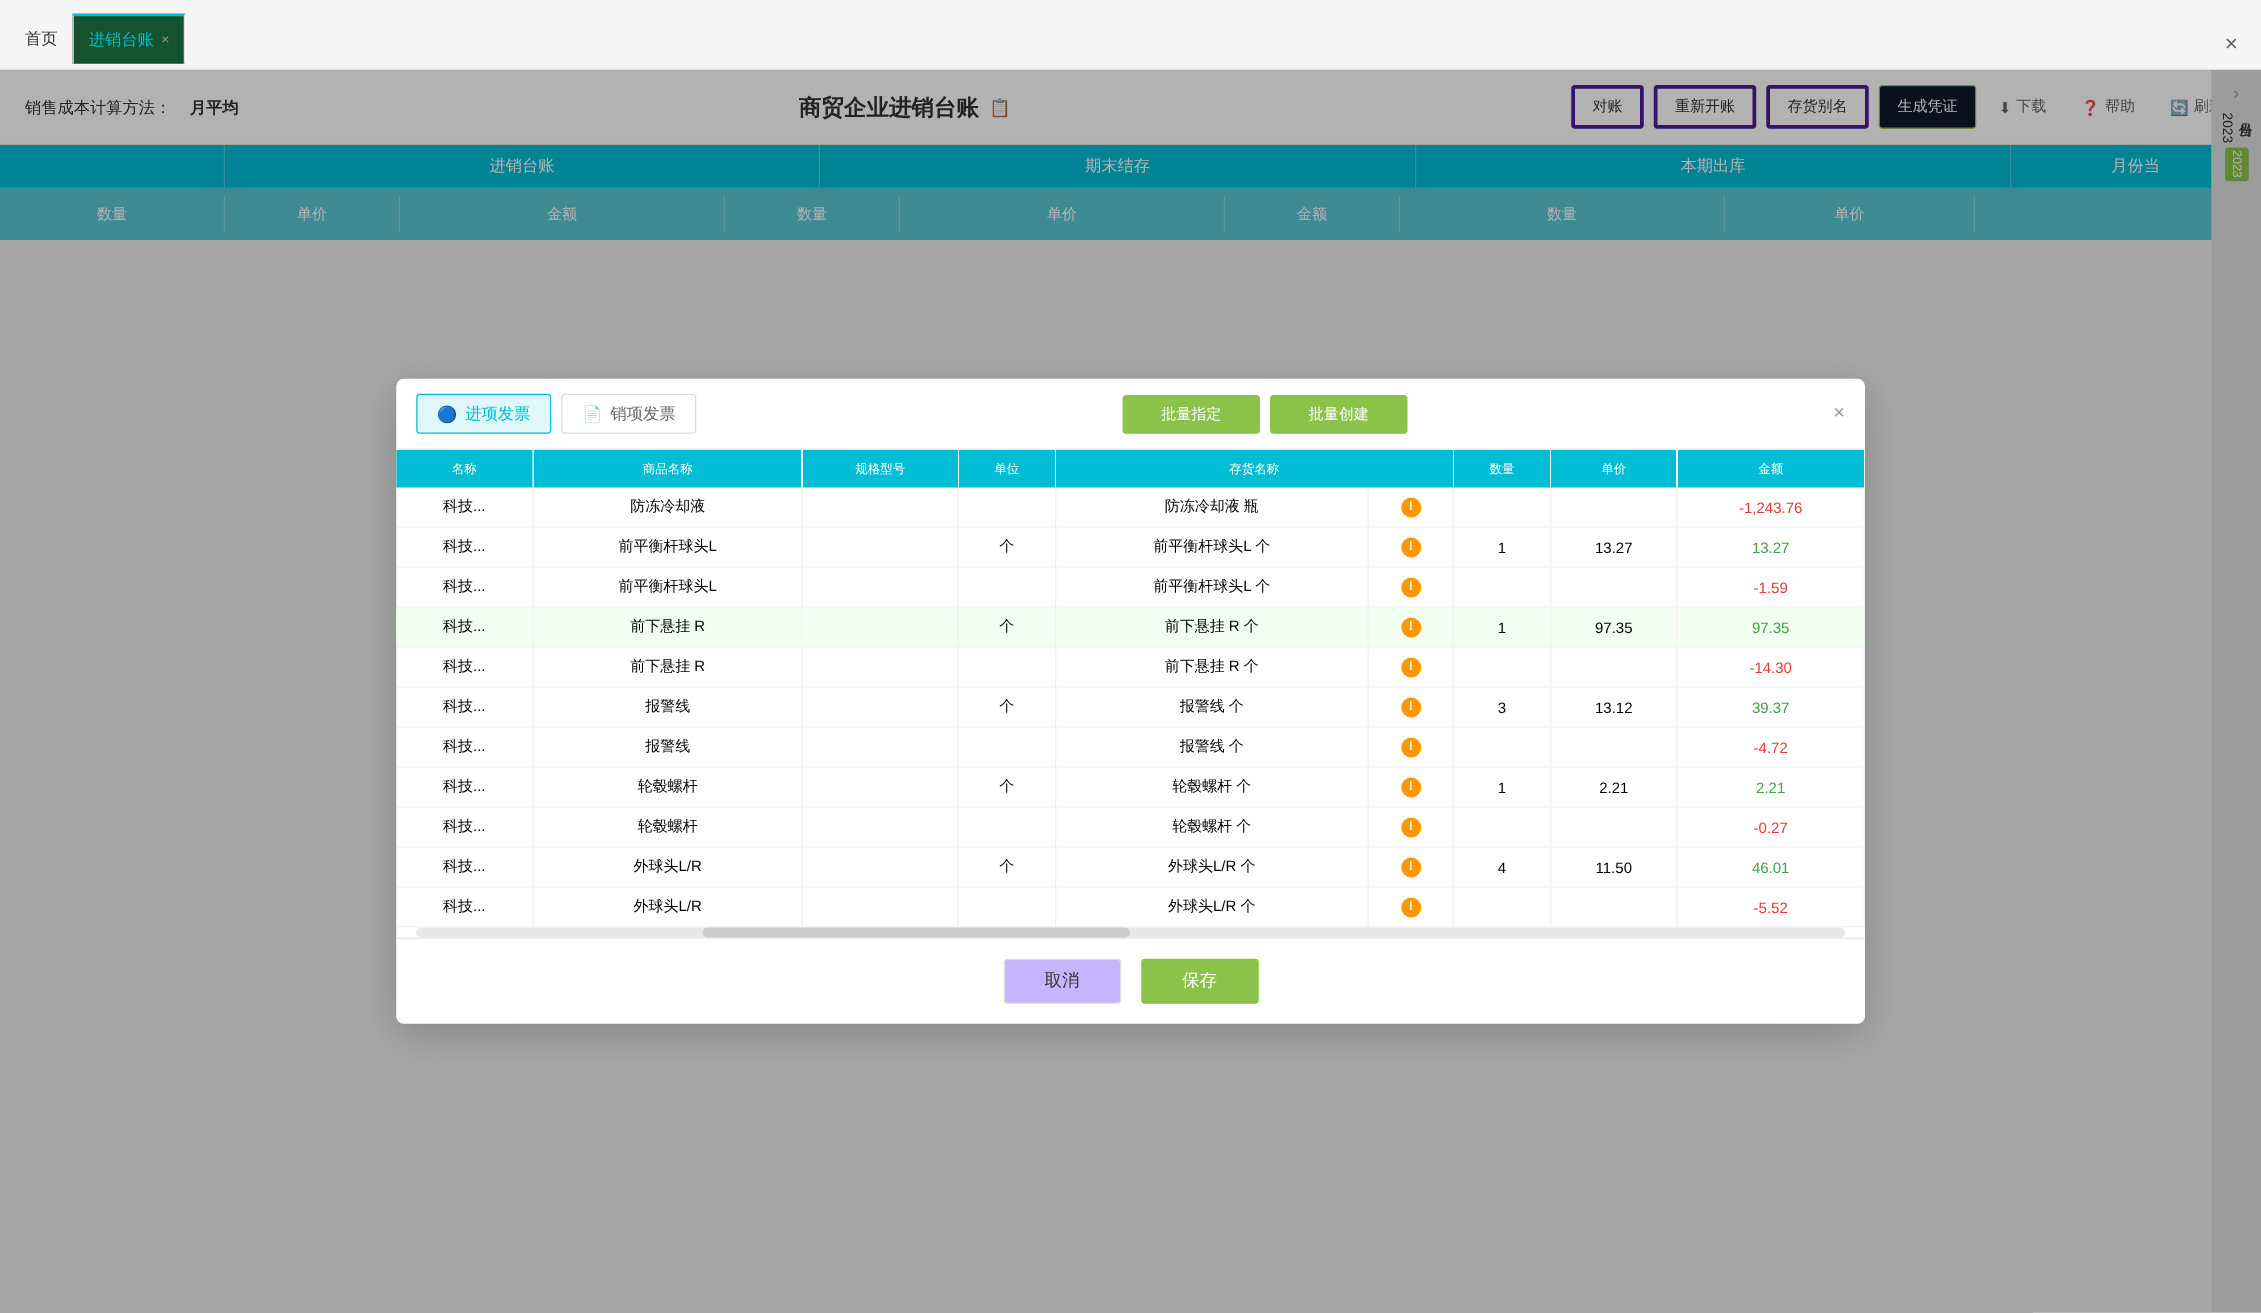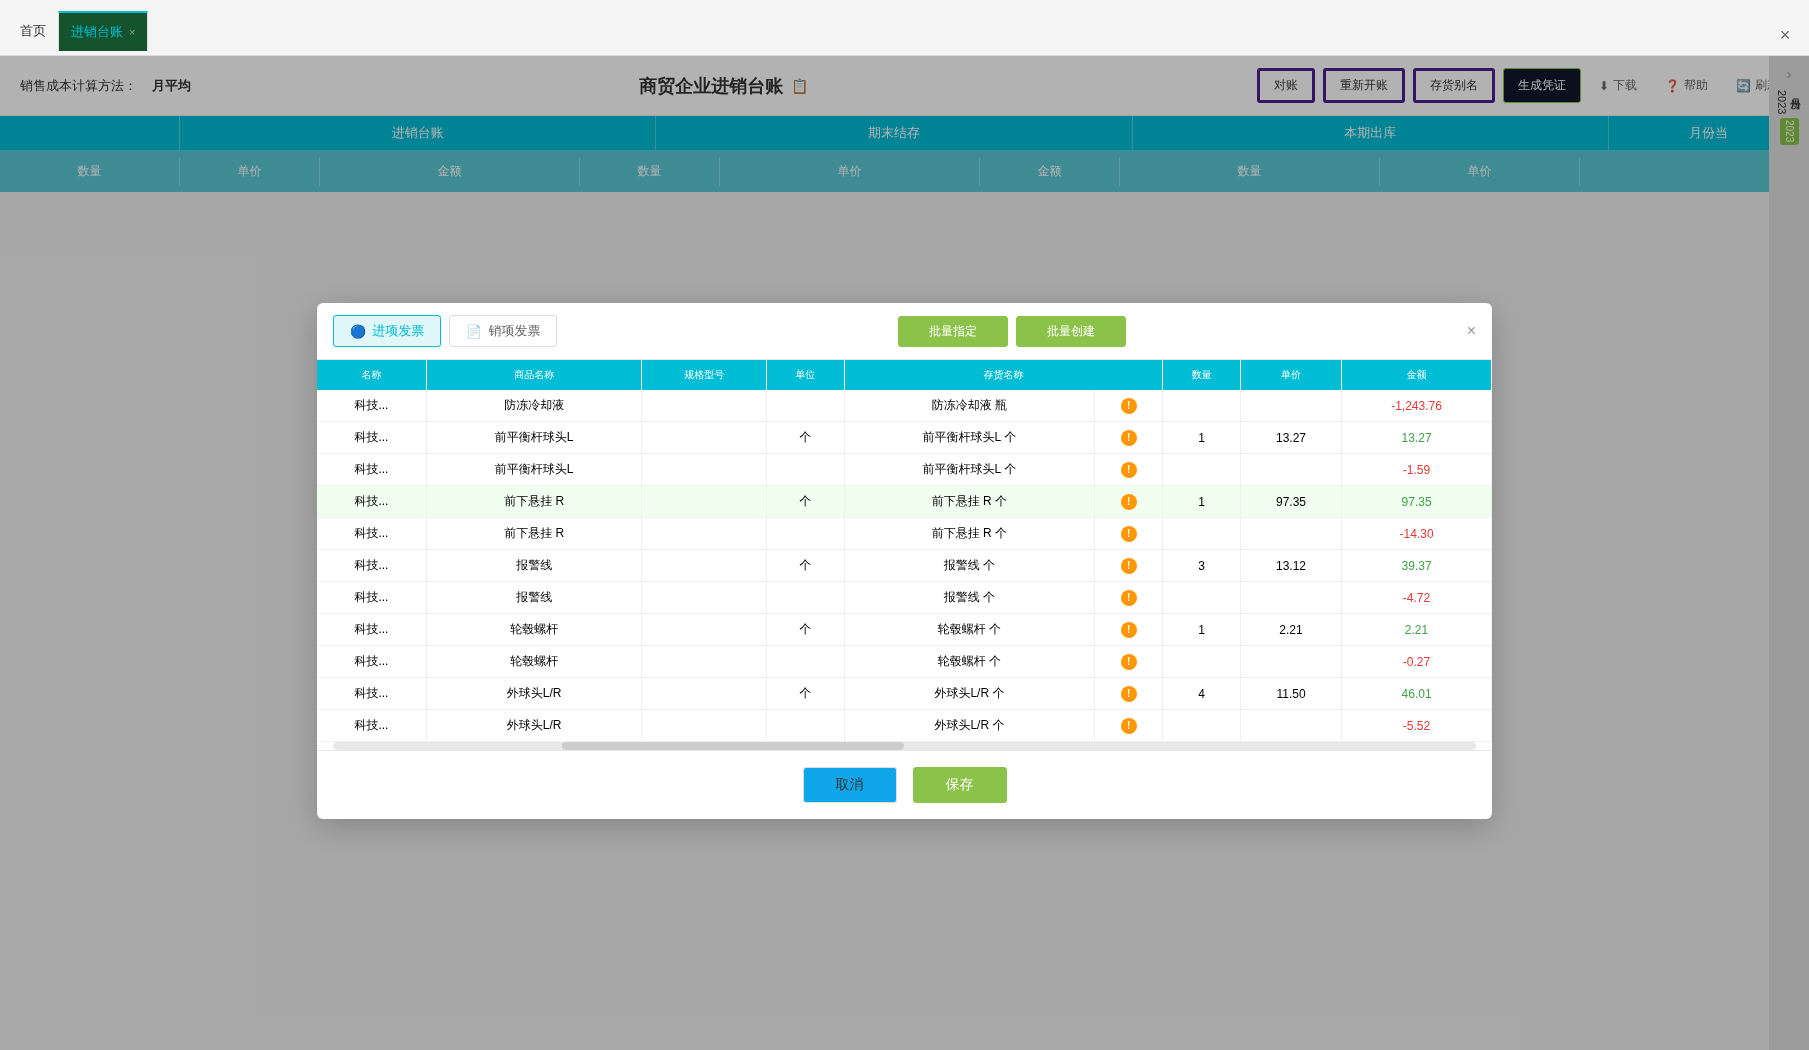--- a/index.html
+++ b/index.html
@@ -54,21 +54,21 @@
     .dialog-table tbody tr { border-bottom: 1px solid #f0f0f0; }
     .dialog-table tbody tr.highlighted { background: #f0fff0; }
     .dialog-table tbody td { padding: 7px 6px; font-size: 12px; text-align: center; border-right: 1px solid #f0f0f0; white-space: nowrap; overflow: hidden; text-overflow: ellipsis; }
     .td-left { text-align: left; }
     .warning-icon { display: inline-block; width: 16px; height: 16px; background: #ff9800; border-radius: 50%; color: #fff; font-size: 10px; line-height: 16px; text-align: center; font-weight: bold; }
     .td-red { color: #e53935; text-align: right; }
     .td-green { color: #43a047; text-align: right; }
 
     
     .dialog-footer { display: flex; justify-content: center; gap: 16px; padding: 16px; border-top: 1px solid #e8e8e8; }
-    .btn-cancel { padding: 8px 32px; border: 1px solid #ddd; background: #0ea5e9; border-radius: 3px; cursor: pointer; color: #333; font-size: 14px; }
+    .btn-cancel { padding: 8px 32px; border: 1px solid #ddd; background: #c4b5fd; border-radius: 3px; cursor: pointer; color: #333; font-size: 14px; }
     .btn-save { padding: 8px 32px; border: 1px solid #8bc34a; background: #8bc34a; border-radius: 3px; cursor: pointer; color: #fff; font-size: 14px; }
 
     
     .scroll-track { height: 8px; background: #e8e8e8; margin: 0 16px; border-radius: 4px; position: relative; }
     .scroll-thumb { height: 8px; background: #ccc; border-radius: 4px; width: 30%; position: absolute; left: 20%; }
   </style>
 </head>
 <body>
 
 <div class="top-bar">

